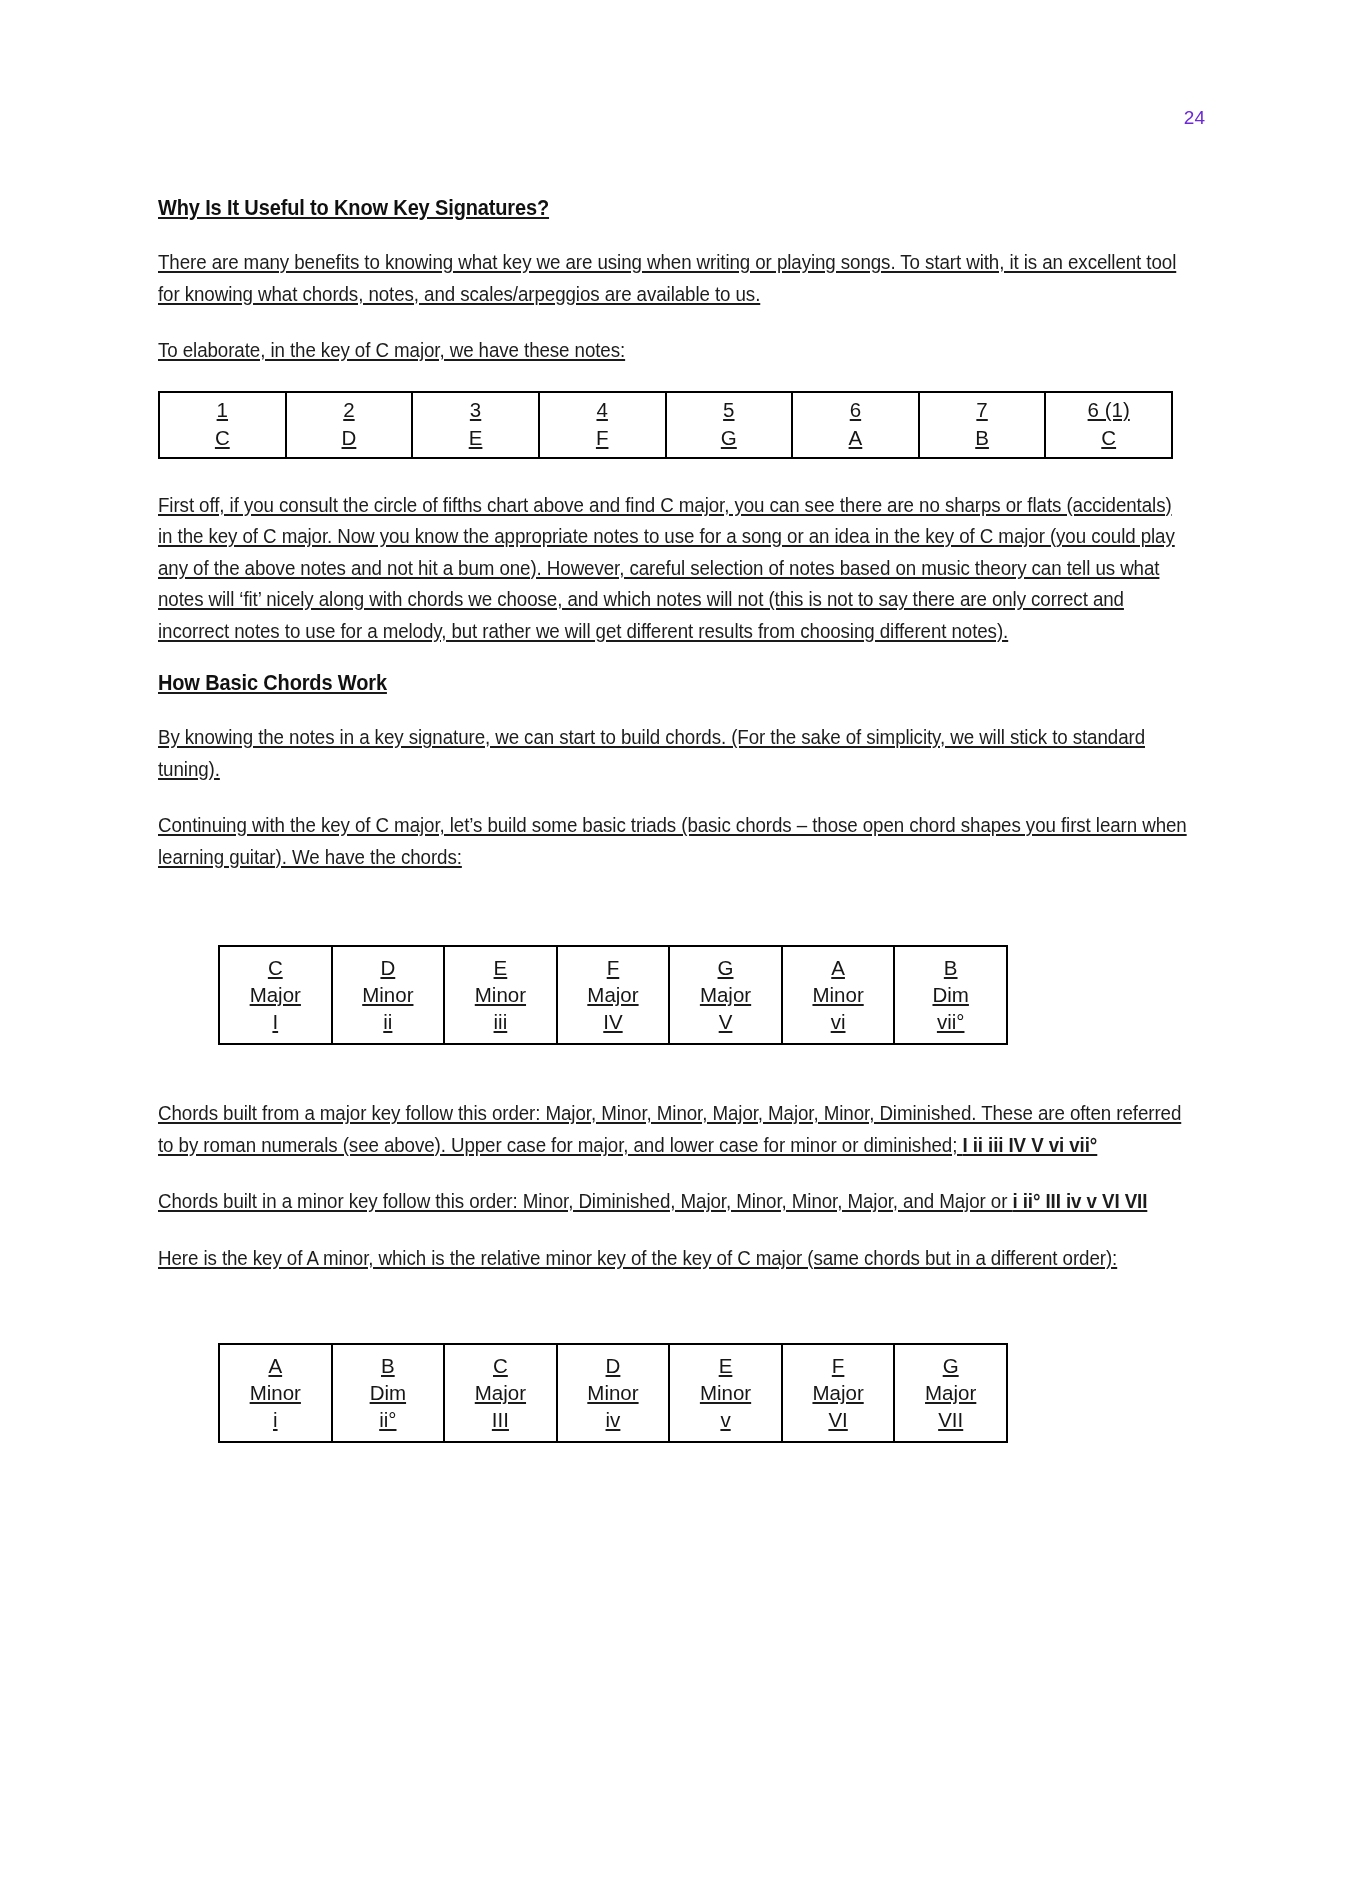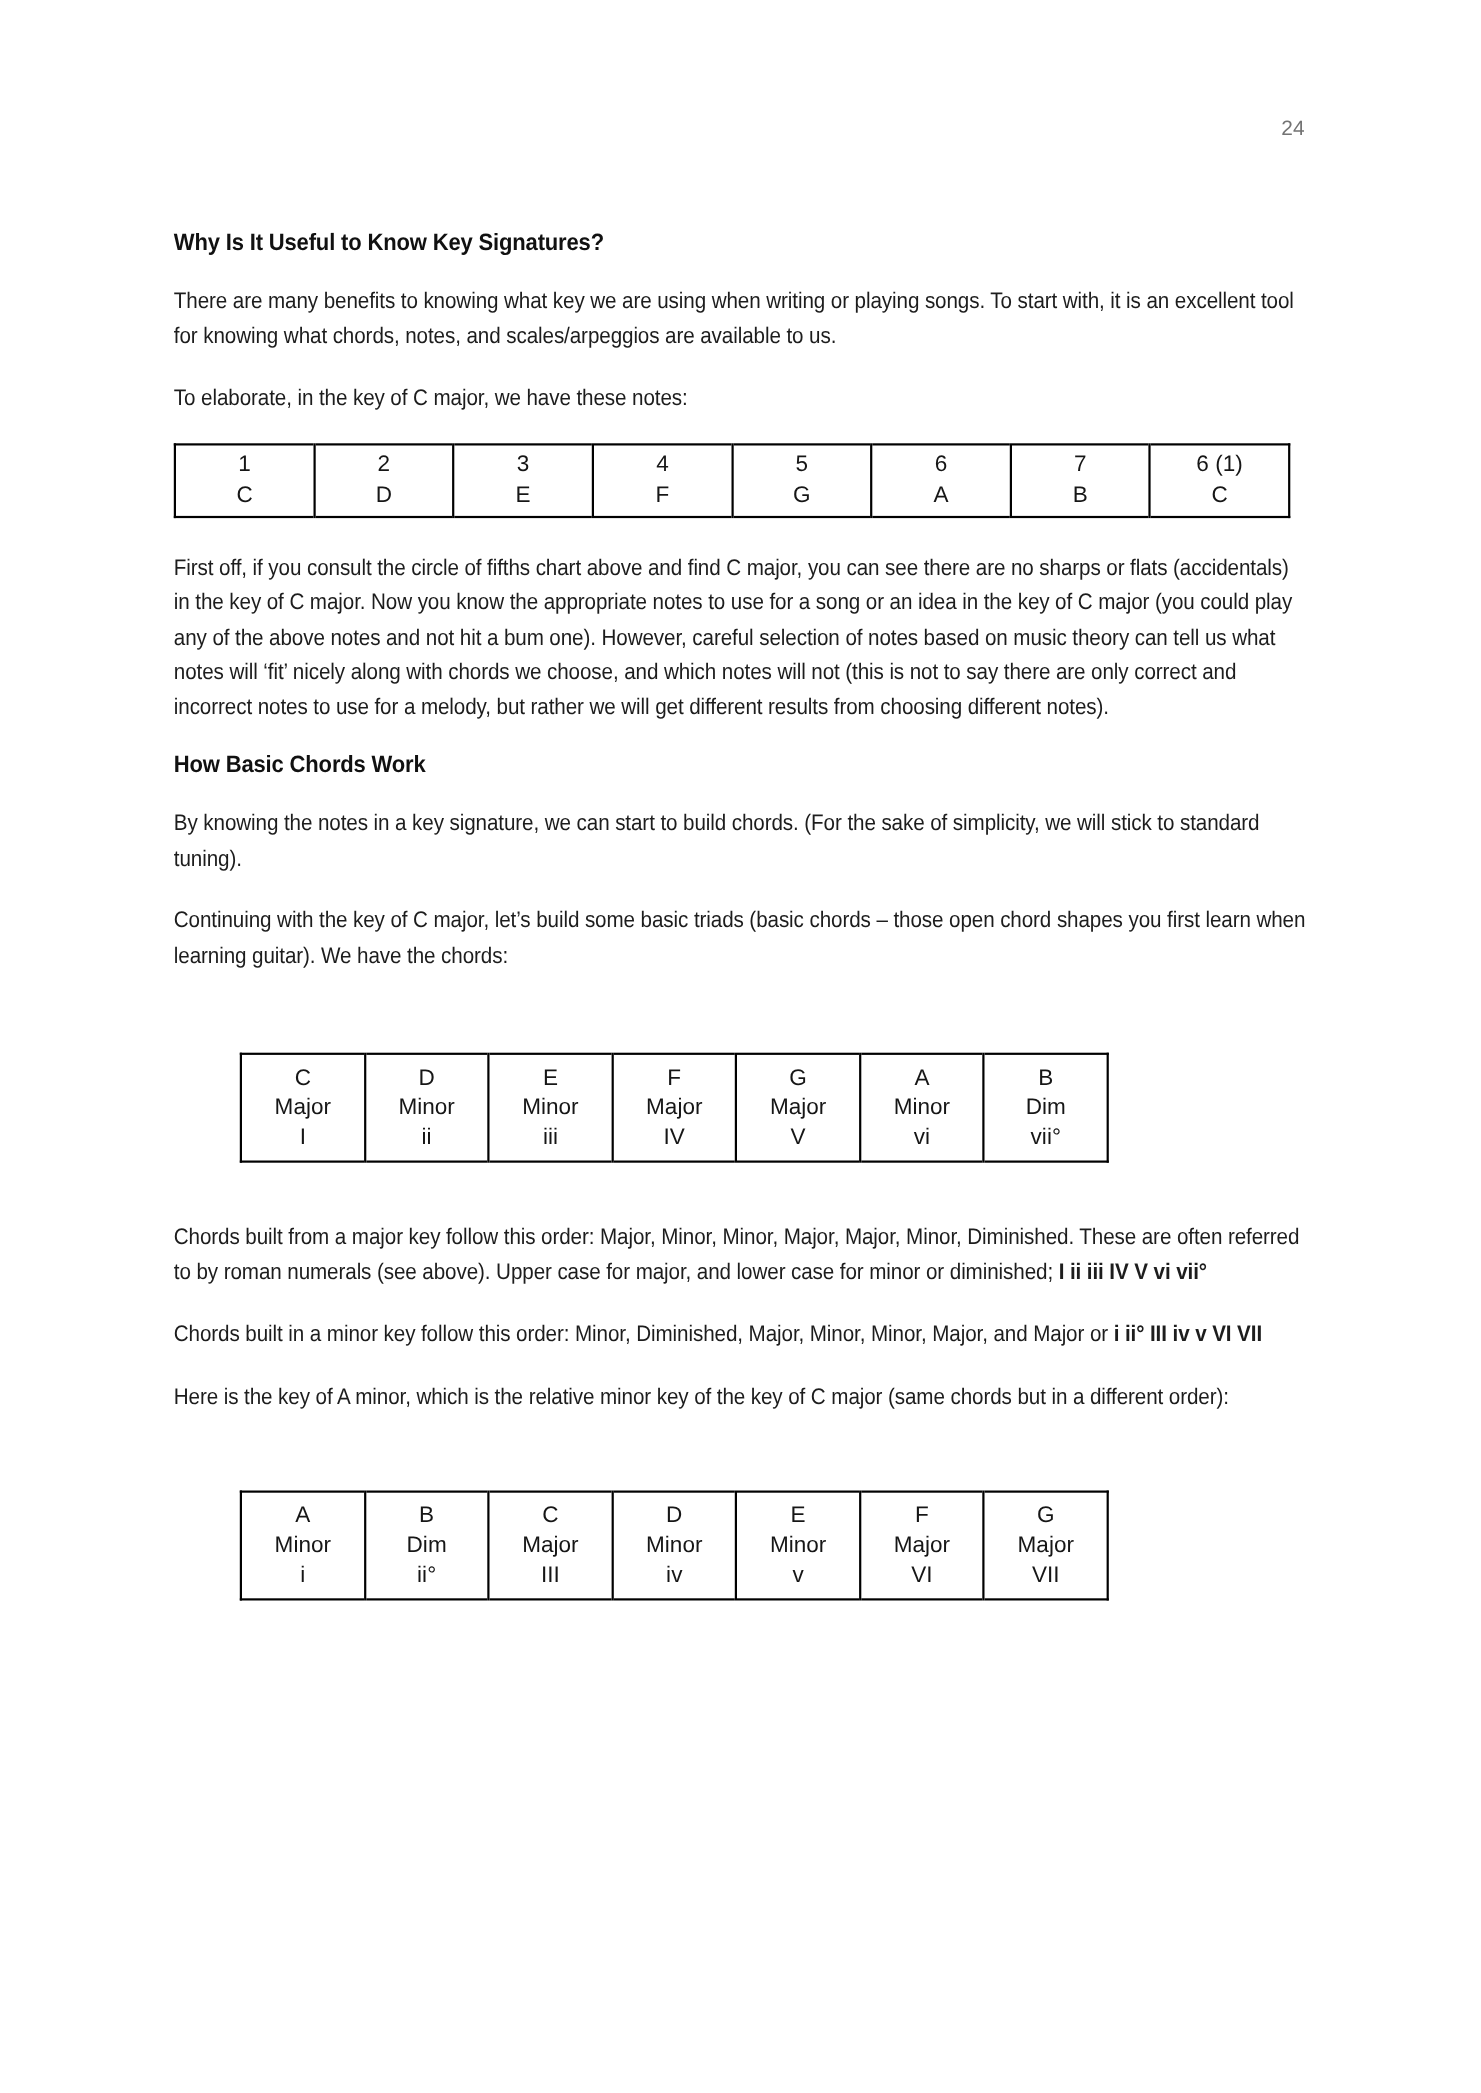--- a/index.html
+++ b/index.html
@@ -19,32 +19,33 @@
     position: absolute;
     top: 0; left: 0;
     width: 1346px;
     height: 1903px;
     background: #fff;
     box-sizing: border-box;
   }
   .page-number {
     position: absolute;
     top: 108px;
-    right: 160px;
+    right: 141px;
     font-size: 19px;
     line-height: 1;
-    color: #737373;
+    color: #6d28d9;
     font-family: "Liberation Sans", sans-serif;
     font-stretch: condensed;
   }
   .content {
     position: absolute;
     left: 158px;
-    top: 208px;
+    top: 196px;
     width: 1030px;
+    text-decoration: underline;
   }
   h2.section-heading {
     font-size: 21.5px;
     font-weight: bold;
     margin: 0 0 25px 0;
     letter-spacing: -0.15px;
     color: #111;
     font-family: "Liberation Sans", sans-serif;
     transform: scaleX(0.93);
     transform-origin: left center;

